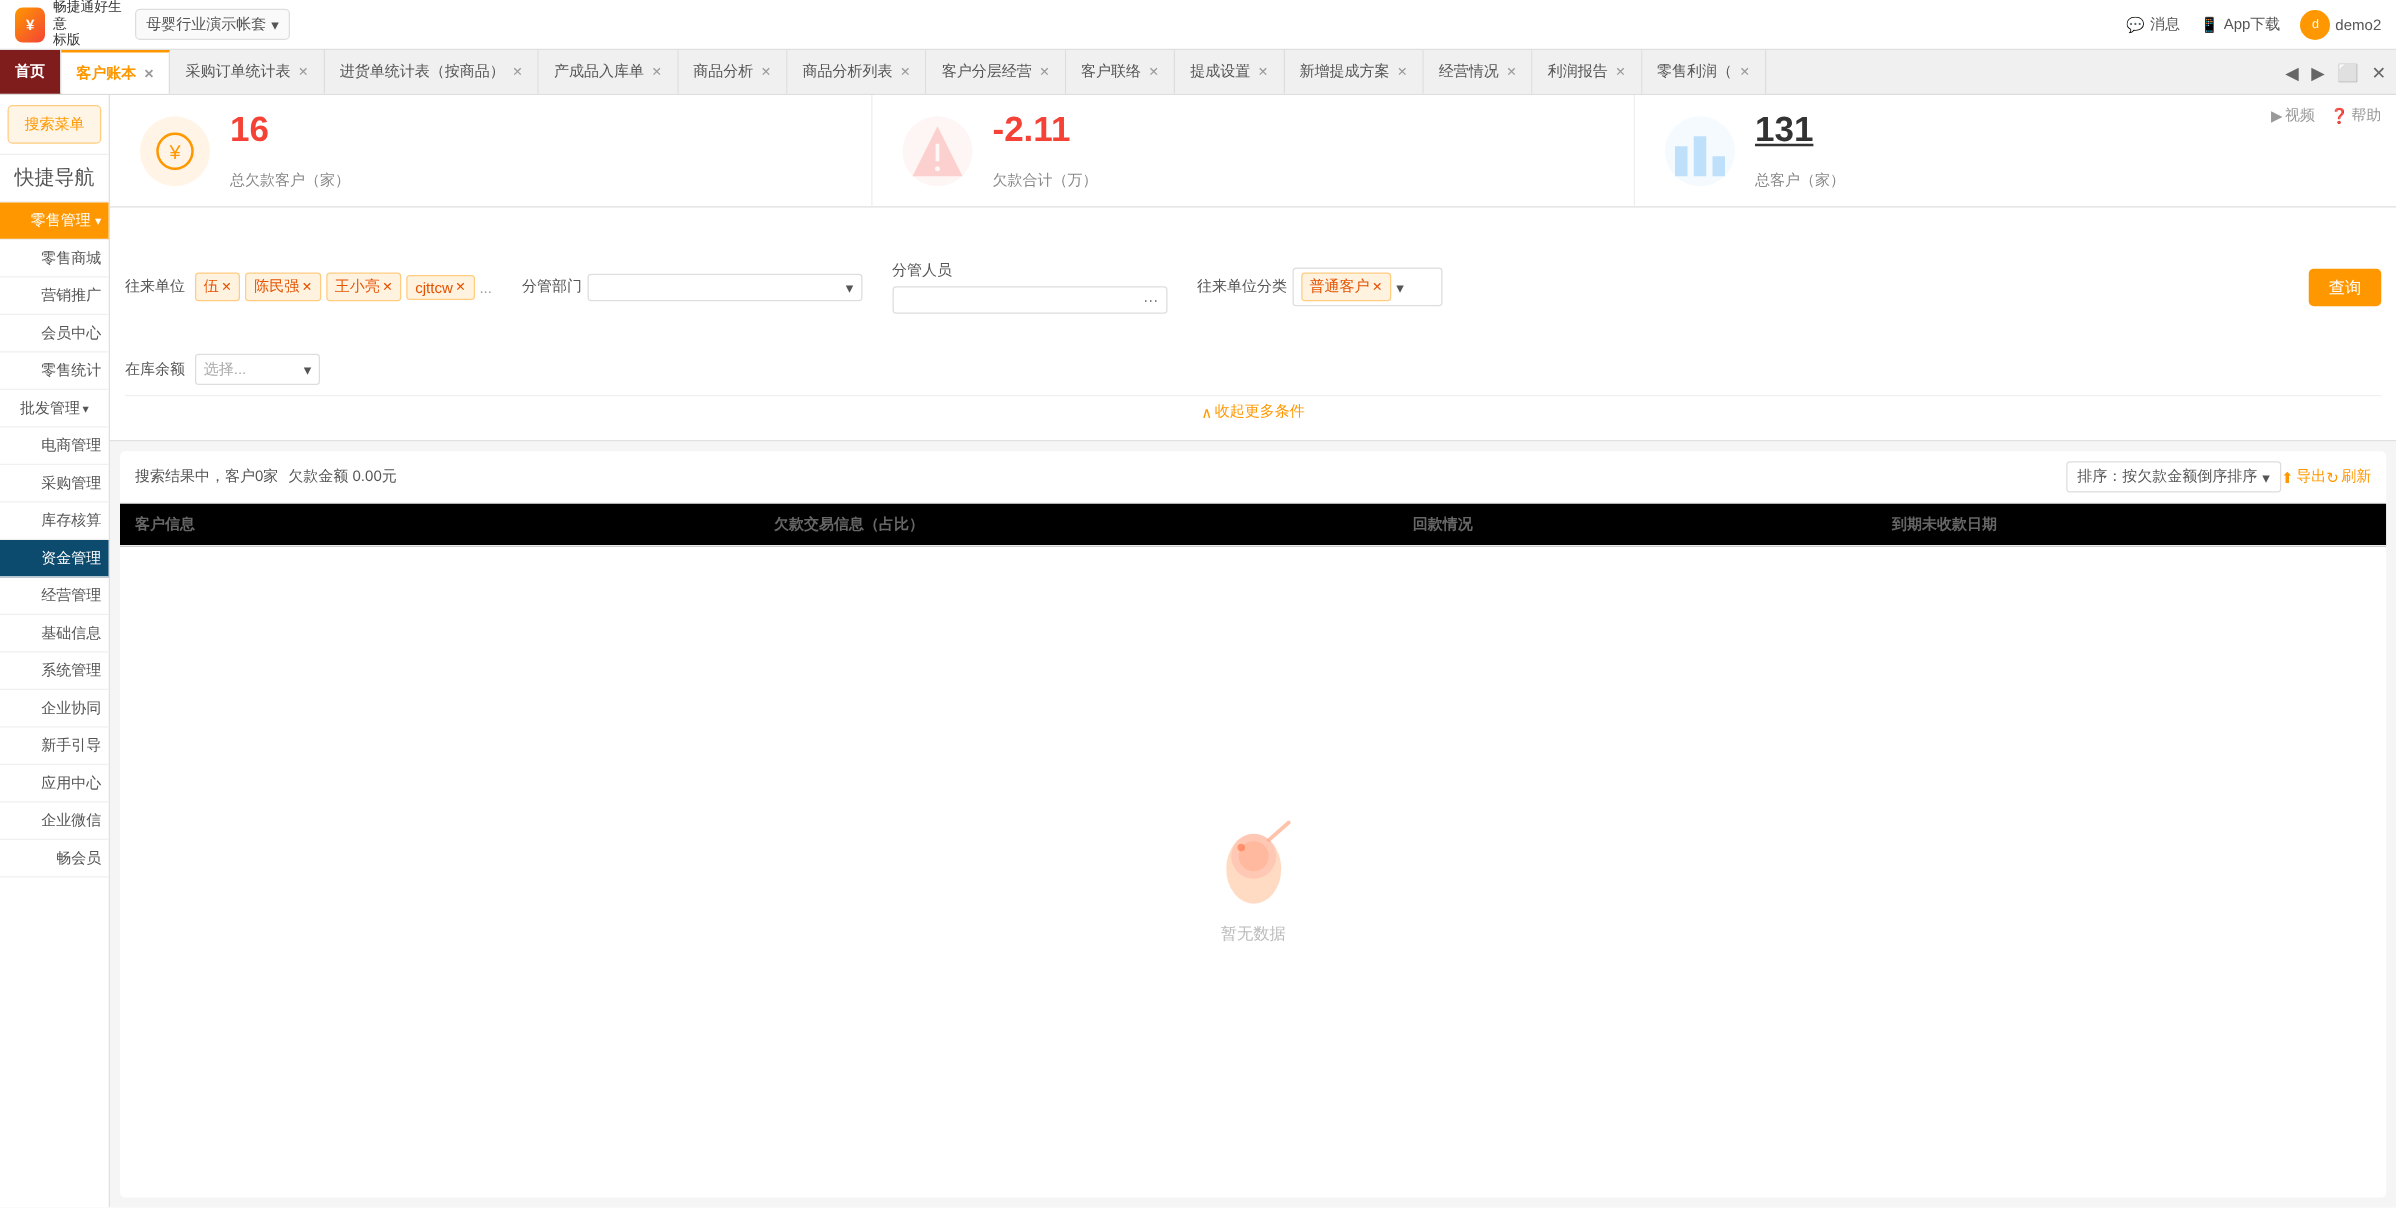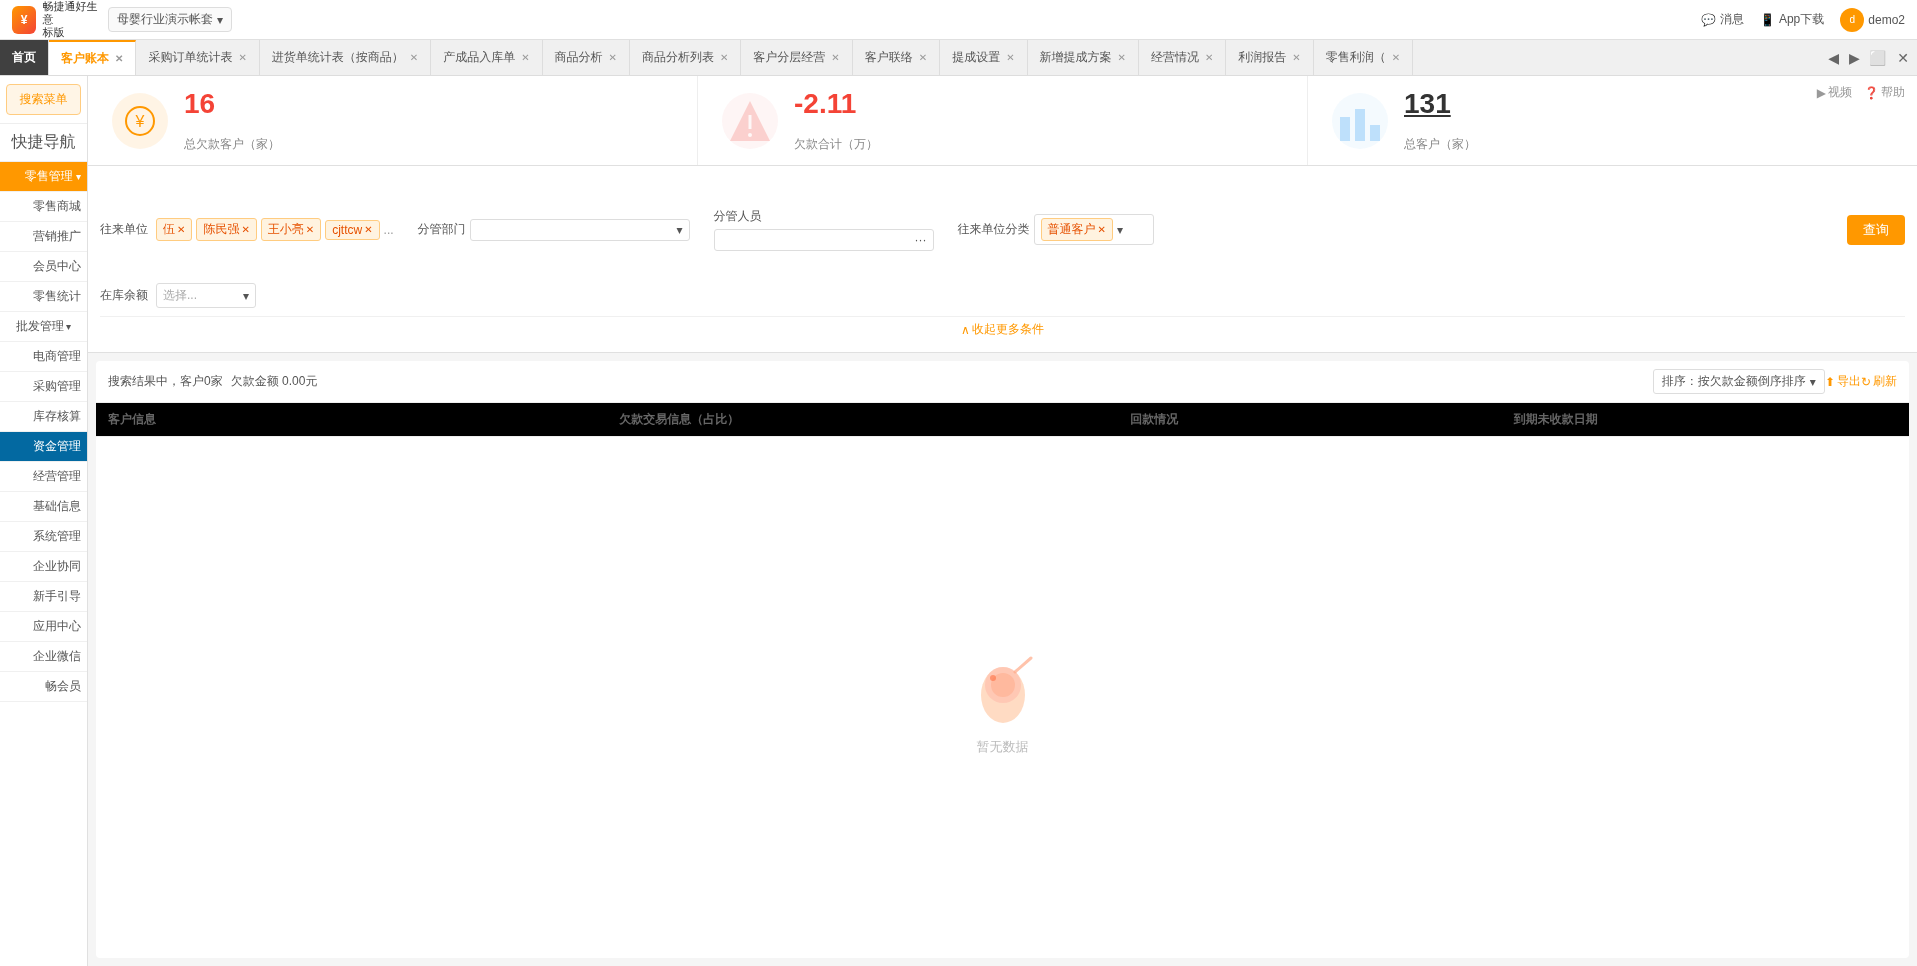--- a/index.html
+++ b/index.html
@@ -70,21 +70,21 @@
       border-right: 1px solid #ddd;
       background: #f0f0f0;
     }
     .nav-tab.active {
       background: #fff;
       color: #ff9800;
       font-weight: bold;
       border-top: 2px solid #ff9800;
     }
     .nav-tab .close-btn { font-size: 10px; color: #999; margin-left: 2px; }
-    .nav-tab.home { background: #404040; color: #fff; font-weight: bold; }
+    .nav-tab.home { background: #7f1d1d; color: #fff; font-weight: bold; }
     .nav-tabs-end { margin-left: auto; display: flex; align-items: center; gap: 2px; padding-right: 4px; }
     .nav-tabs-end span { cursor: pointer; font-size: 14px; color: #666; padding: 2px 4px; }
 
     
     .main-layout {
       display: flex;
       flex: 1;
       overflow: hidden;
     }
 
@@ -122,21 +122,21 @@
     }
     .sidebar-item {
       padding: 6px 6px;
       text-align: right;
       font-size: 12px;
       color: #555;
       cursor: pointer;
       border-bottom: 1px solid #f0f0f0;
     }
     .sidebar-item.active {
-      background: #0369a1;
+      background: #0c4a6e;
       color: #fff;
     }
     .sidebar-item.has-arrow { display: flex; align-items: center; justify-content: center; gap: 2px; }
 
     
     .content-area {
       flex: 1;
       display: flex;
       flex-direction: column;
       overflow: hidden;

